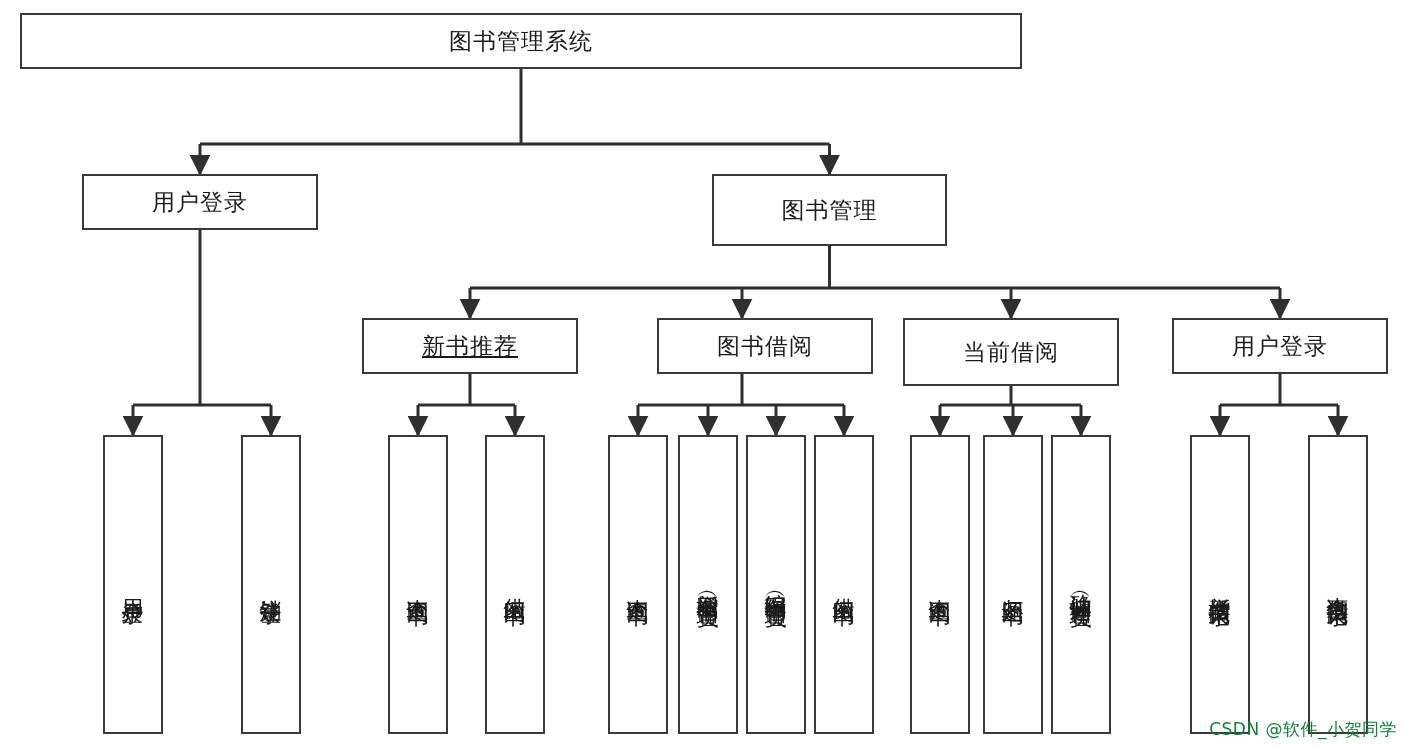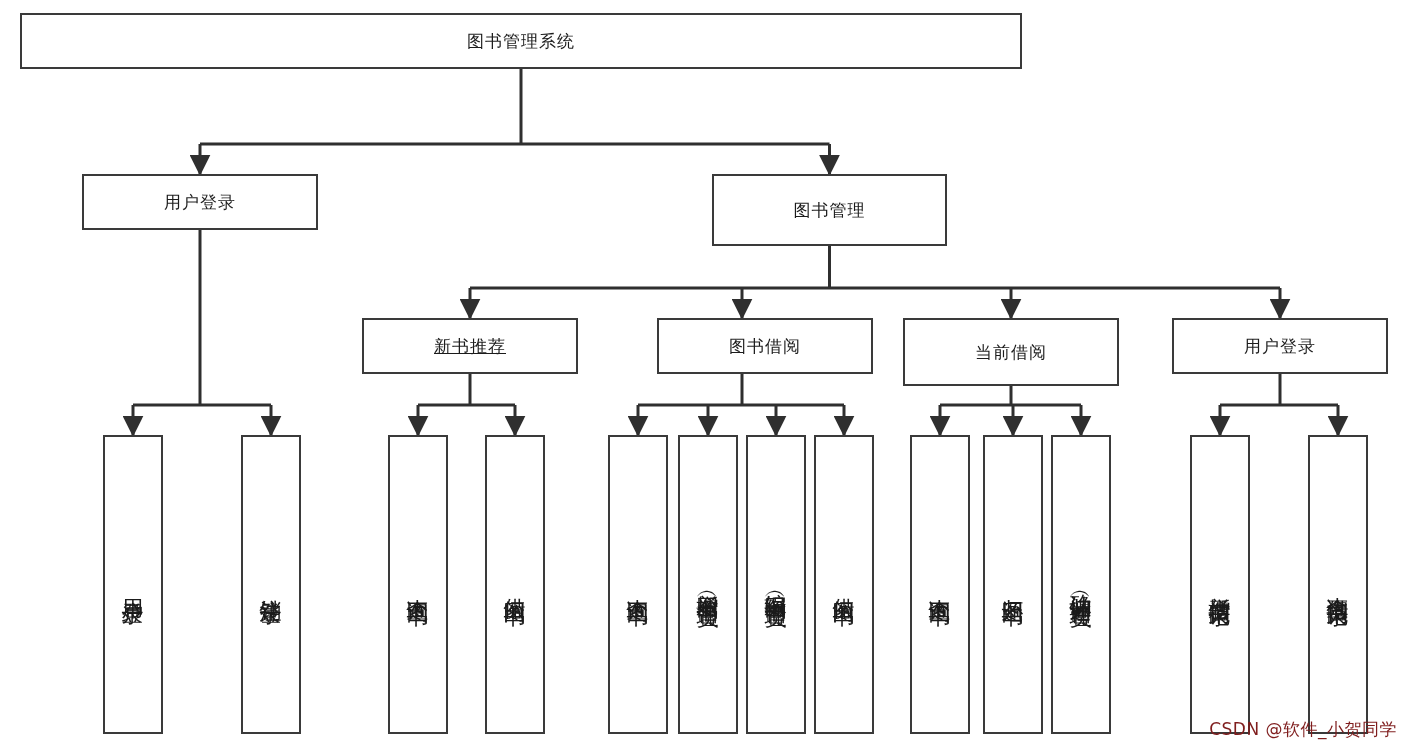--- a/index.html
+++ b/index.html
@@ -30,21 +30,21 @@
     position: absolute;
     box-sizing: border-box;
     border: 2.5px solid #3a3a3a;
     background: #ffffff;
     display: flex;
     align-items: center;
     justify-content: center;
     color: #1b1b1b;
   }
   .node-box.horizontal {
-    font-size: 17px;
+    font-size: 23px;
     letter-spacing: 1px;
   }
   .node-box.vertical {
     writing-mode: vertical-rl;
     text-orientation: upright;
     font-size: 22px;
     letter-spacing: 2px;
     align-items: center;
     justify-content: center;
     padding-top: 4px;
@@ -56,21 +56,21 @@
     white-space: nowrap;
   }
   .node-box.vertical .node-label {
     white-space: normal;
   }
   #watermark {
     position: absolute;
     right: 8px;
     bottom: 6px;
     font-size: 17px;
-    color: #7f1d1d;
+    color: #15803d;
     letter-spacing: 0.5px;
     white-space: nowrap;
     pointer-events: none;
   }
 </style>
 </head>
 <body>
 
 <div id="diagram-root">
 

